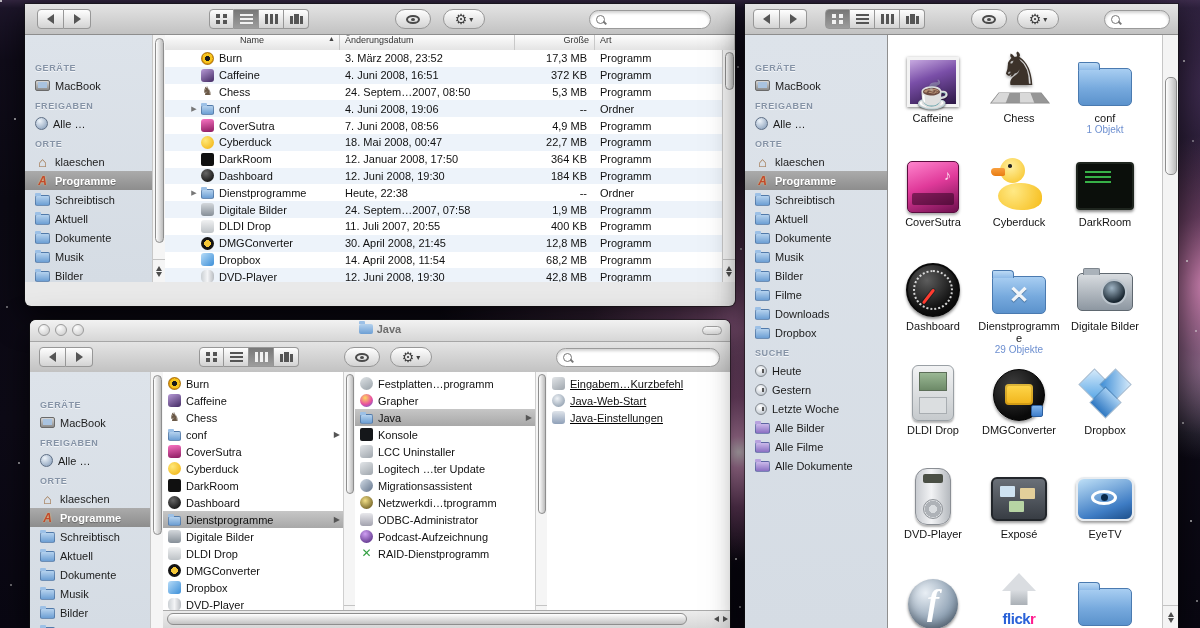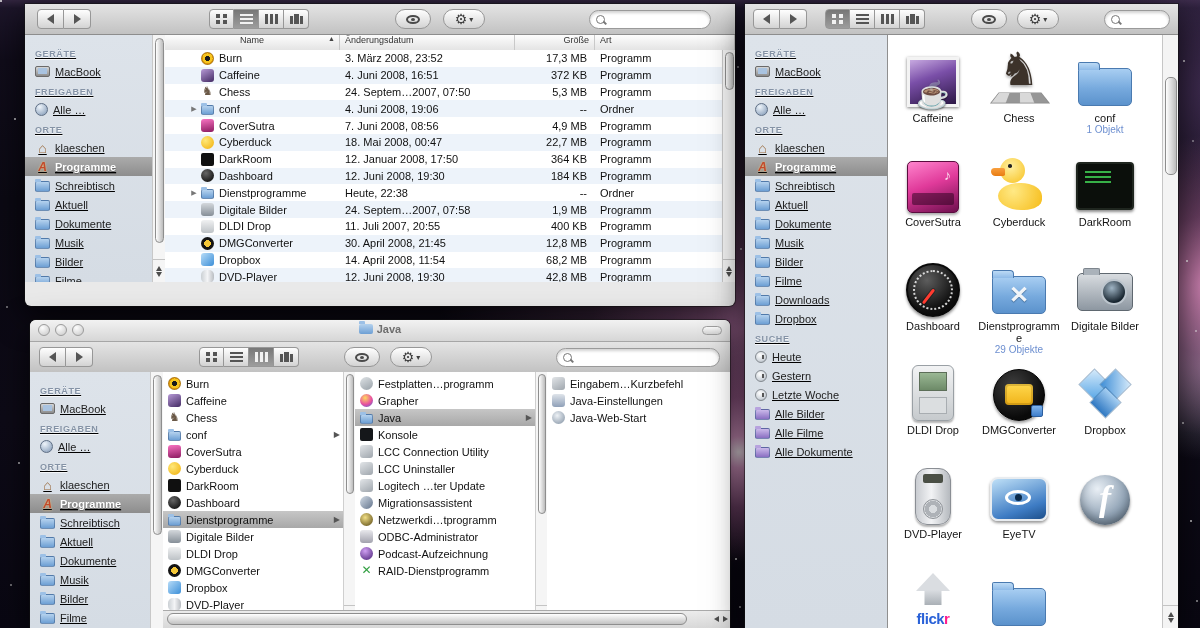--- a/index.html
+++ b/index.html
@@ -98,21 +98,21 @@
   .win-icons .gear{margin-left:10px;}
   .win-icons .search{margin-left:auto;margin-right:8px;width:66px;}
 
   
   .content{position:absolute;left:0;right:0;display:flex;overflow:hidden;}
   .win-list .content{top:31px;bottom:24px;}
   .win-cols .content{top:52px;bottom:0;}
   .win-icons .content{top:31px;bottom:0;}
 
   .sidebar{position:relative;background:linear-gradient(#dde3ea,#d5dce4);border-right:1px solid #8f8f8f;
-    overflow:hidden;flex:none;padding-top:8px;box-sizing:border-box;text-decoration:underline;}
+    overflow:hidden;flex:none;padding-top:22px;box-sizing:border-box;}
   .win-list .sidebar{width:140px;}
   .win-cols .sidebar{width:133px;}
   .win-icons .sidebar{width:143px;}
   .sb-head{font-size:9px;font-weight:bold;letter-spacing:.6px;color:#8593a6;
     padding:6px 0 3px 10px;text-shadow:0 1px 0 rgba(255,255,255,.7);}
   .sb-item{height:19px;display:flex;align-items:center;padding-left:10px;font-size:11px;color:#1c1c1c;white-space:nowrap;}
   .sb-item.sel{background:linear-gradient(#ababab,#8d8d8d);color:#fff;font-weight:bold;
     text-shadow:0 1px 1px rgba(0,0,0,.35);}
   .sbi{width:15px;height:13px;display:inline-flex;align-items:center;justify-content:center;
     margin-right:5px;flex:none;position:relative;font-size:11px;}
@@ -164,21 +164,21 @@
     border-top:1px solid #9a9a9a;border-radius:0 0 6px 6px;display:flex;align-items:center;justify-content:center;
     font-size:10px;color:#3f3f3f;}
   .grip{position:absolute;right:2px;bottom:2px;width:11px;height:11px;
     background:repeating-linear-gradient(135deg,transparent 0 2px,#9a9a9a 2px 3px);}
 
   
   .browser{position:relative;flex:1;background:#fff;overflow:hidden;display:flex;}
   .bcol{position:relative;border-right:1px solid #c6c6c6;box-sizing:border-box;overflow:hidden;padding-top:3px;}
   .bcol.b0{width:192px;}
   .bcol.b1{width:192px;}
-  .bcol.b2{flex:1;border-right:none;}
+  .bcol.b2{flex:1;border-right:none;text-decoration:underline;}
   .crow{height:17px;display:flex;align-items:center;padding-left:5px;font-size:11px;color:#111;white-space:nowrap;}
   .crow.sel{background:linear-gradient(#c6c6c6,#a8a8a8);}
   .crow .clabel{flex:1;overflow:hidden;text-overflow:ellipsis;}
   .crow .arr{flex:none;font-size:8px;color:#555;margin:0 14px 0 4px;}
   .colscroll{position:absolute;top:0;bottom:0;right:0;width:12px;background:#f5f5f5;border-left:1px solid #cfcfcf;box-sizing:border-box;}
   .hscroll{position:absolute;left:133px;right:0;top:290px;height:18px;background:linear-gradient(#ececec,#d8d8d8);
     border-top:1px solid #aaa;box-sizing:border-box;}
   .hthumb{position:absolute;left:4px;top:2px;width:520px;height:12px;border-radius:7px;
     border:1px solid #8e8e8e;background:linear-gradient(#fff,#c2c2c2);box-sizing:border-box;}
   .h-arrows{position:absolute;right:2px;top:2px;display:flex;gap:4px;align-items:center;height:12px;}
@@ -440,21 +440,21 @@
             <span class="cell-date">4. Juni 2008, 16:51</span>
             <span class="cell-size">372 KB</span>
             <span class="cell-kind">Programm</span>
           </div>
           <div class="lrow">
             <span class="cell-name">
               <span class="tri"></span>
               <span class="sico sico-glyph" style="color: rgb(106, 88, 70);">♞</span>
               <span>Chess</span>
             </span>
-            <span class="cell-date">24. Septem…2007, 07:50</span>
+            <span class="cell-date">24. Septem…2007, 08:50</span>
             <span class="cell-size">5,3 MB</span>
             <span class="cell-kind">Programm</span>
           </div>
           <div class="lrow alt">
             <span class="cell-name">
               <span class="tri">▶</span>
               <span class="sico sico-fold"></span>
               <span>conf</span>
             </span>
             <span class="cell-date">4. Juni 2008, 19:06</span>
@@ -750,24 +750,20 @@
             <span class="sico sico-fold"></span>
             <span class="clabel">Java</span>
             <span class="arr">▶</span>
           </div>
           <div class="crow">
             <span class="sico" style="background: rgb(21, 23, 26); border-radius: 2px;"></span>
             <span class="clabel">Konsole</span>
           </div>
           <div class="crow">
             <span class="sico" style="background: linear-gradient(150deg, rgb(226, 229, 232), rgb(159, 166, 173)); border-radius: 3px;"></span>
-            <span class="clabel">LCC Connection Utility</span>
-          </div>
-          <div class="crow">
-            <span class="sico" style="background: linear-gradient(150deg, rgb(226, 229, 232), rgb(159, 166, 173)); border-radius: 3px;"></span>
             <span class="clabel">LCC Uninstaller</span>
           </div>
           <div class="crow">
             <span class="sico" style="background: linear-gradient(150deg, rgb(226, 229, 232), rgb(159, 166, 173)); border-radius: 3px;"></span>
             <span class="clabel">Logitech …ter Update</span>
           </div>
           <div class="crow">
             <span class="sico" style="background: linear-gradient(135deg, rgb(211, 220, 230), rgb(99, 116, 140)); border-radius: 50%;"></span>
             <span class="clabel">Migrationsassistent</span>
           </div>
@@ -794,26 +790,26 @@
             <i class="up"></i>
             <i class="dn"></i>
           </span>
       </div>
       <div class="bcol b2">
           <div class="crow">
             <span class="sico" style="background: linear-gradient(150deg, rgb(226, 229, 232), rgb(159, 166, 173)); border-radius: 3px;"></span>
             <span class="clabel">Eingabem…Kurzbefehl</span>
           </div>
           <div class="crow">
+            <span class="sico" style="background: radial-gradient(circle at 40% 35%, rgb(238, 242, 246), rgb(126, 142, 160)); border-radius: 50%;"></span>
+            <span class="clabel">Java-Web-Start</span>
+          </div>
+          <div class="crow">
             <span class="sico" style="background: linear-gradient(rgb(223, 228, 234), rgb(143, 160, 184)); border-radius: 3px;"></span>
             <span class="clabel">Java-Einstellungen</span>
-          </div>
-          <div class="crow">
-            <span class="sico" style="background: radial-gradient(circle at 40% 35%, rgb(238, 242, 246), rgb(126, 142, 160)); border-radius: 50%;"></span>
-            <span class="clabel">Java-Web-Start</span>
           </div>
         </div>
     </div>
   </div>
   <div class="hscroll">
     <i class="hthumb"></i>
     <span class="h-arrows">
         <i class="lf"></i>
         <i class="rt"></i>
       </span>
@@ -1020,20 +1016,26 @@
             <div class="glabel">Dropbox</div>
           </div>
           <div class="gcell">
             <div class="gicon">
               <div class="bico dvd-player"></div>
             </div>
             <div class="glabel">DVD-Player</div>
           </div>
           <div class="gcell">
             <div class="gicon">
+              <div class="bico expose"></div>
+            </div>
+            <div class="glabel">Exposé</div>
+          </div>
+          <div class="gcell">
+            <div class="gicon">
               <div class="bico eyetv"></div>
             </div>
             <div class="glabel">EyeTV</div>
           </div>
           <div class="gcell">
             <div class="gicon">
               <div class="bico flash"></div>
             </div>
             <div class="glabel"></div>
           </div>

